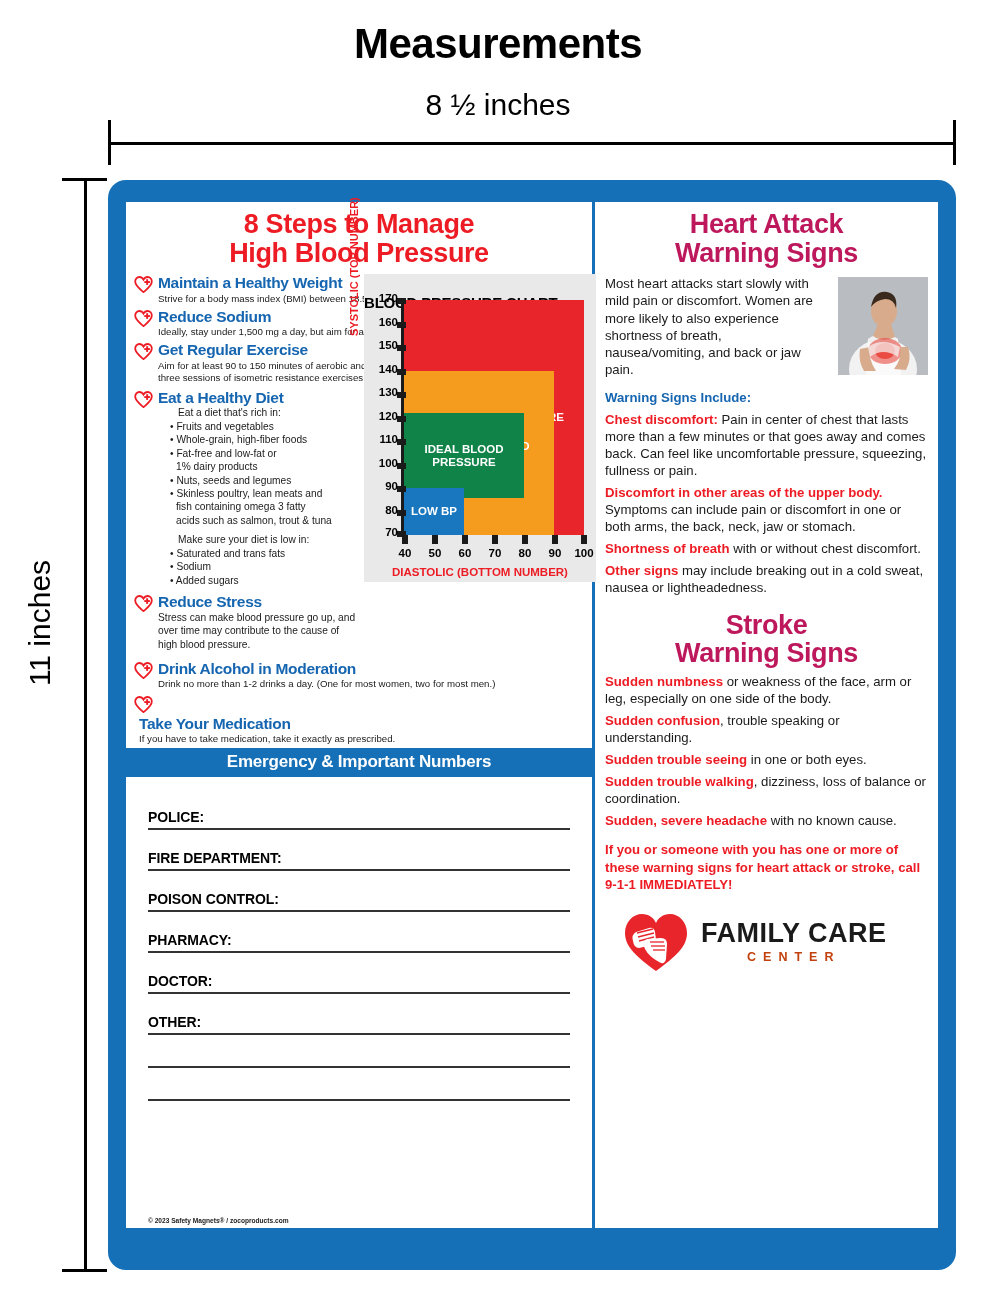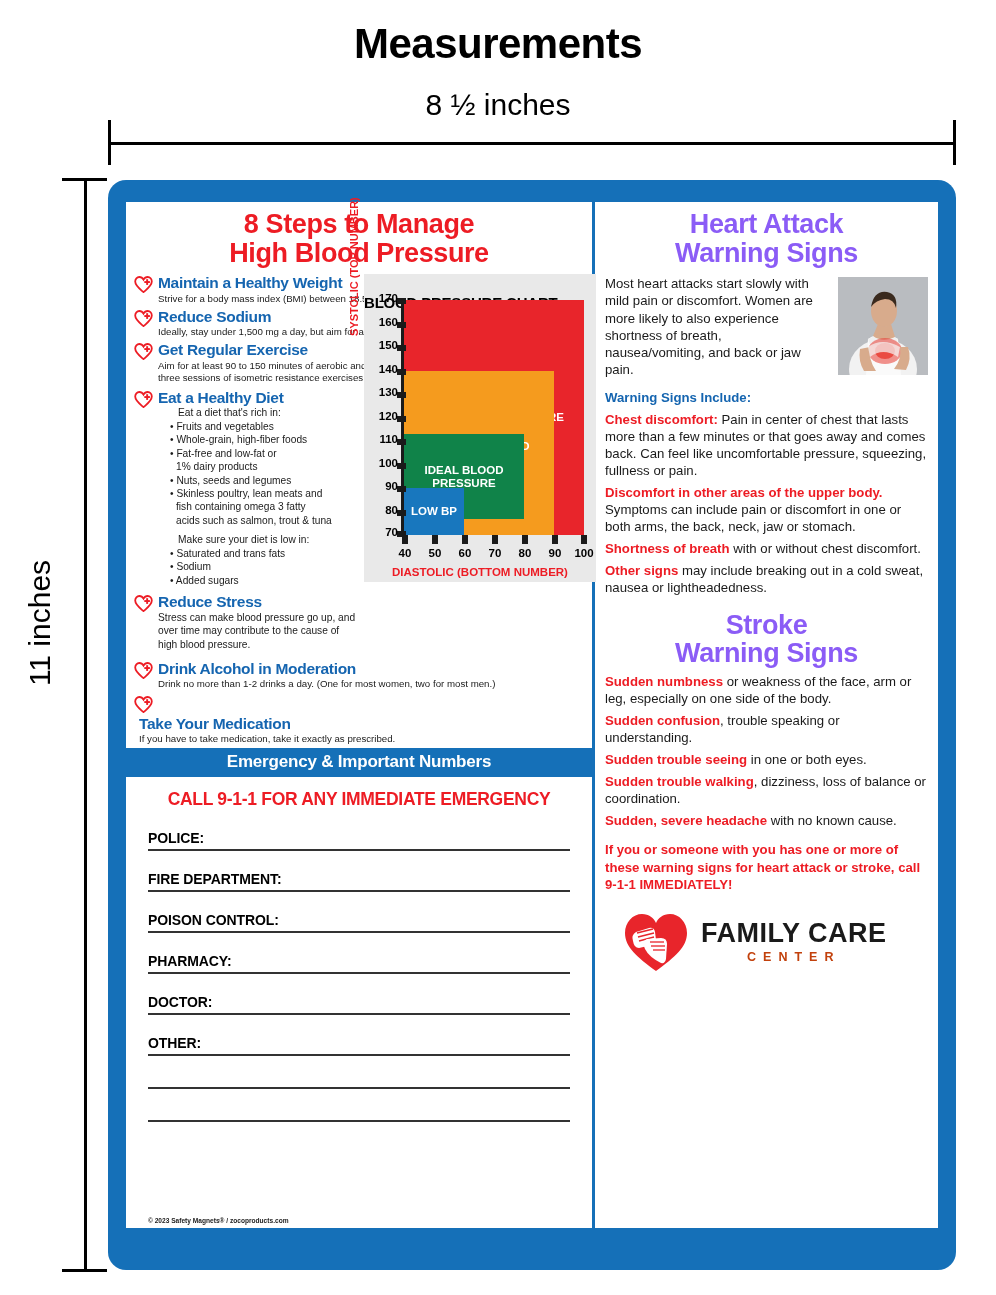--- a/index.html
+++ b/index.html
@@ -74,21 +74,21 @@
   .emg-band{background:#1570B8;color:#fff;text-align:center;font-size:17px;font-weight:bold;
     padding:4px 0 5px 0;letter-spacing:-0.2px;}
   .emg-body{flex:1;padding:12px 22px 0 22px;position:relative;}
   .emg-call{color:#ED1C24;font-size:17.5px;font-weight:bold;text-align:center;letter-spacing:-0.3px;}
   .emg-line{position:relative;margin-top:19px;border-bottom:2px solid #333;padding-bottom:2px;}
   .emg-line span{font-size:14px;font-weight:bold;letter-spacing:-0.1px;}
   .emg-blank{margin-top:30px;border-bottom:2px solid #333;height:1px;}
   .copyright{position:absolute;left:22px;bottom:4px;font-size:6.6px;font-weight:bold;color:#222;}
 
   
-  .r-title{color:#8b5cf6;font-size:27px;font-weight:bold;text-align:center;line-height:1.06;
+  .r-title{color:#be185d;font-size:27px;font-weight:bold;text-align:center;line-height:1.06;
     letter-spacing:-0.4px;}
   .ha-top{display:flex;margin-top:8px;}
   .ha-text{flex:1;font-size:13.2px;line-height:1.30;color:#1a1a1a;padding-right:16px;}
   .ha-photo{width:90px;height:98px;flex:0 0 90px;margin-top:2px;}
   .r-para{font-size:13.2px;line-height:1.285;color:#1a1a1a;margin-top:5px;}
   .r-red{color:#ED1C24;font-weight:bold;}
   .r-blue{color:#1565B0;font-weight:bold;}
   .r-alert{color:#ED1C24;font-weight:bold;font-size:13.2px;line-height:1.30;margin-top:12px;}
 
   
@@ -135,21 +135,21 @@
 
         <div id="ylabel-axis">SYSTOLIC (TOP NUMBER)</div>
 
         <div class="axis-y"></div>
         <div class="axis-x"></div>
 
         <div id="bpplot">
 
           <div class="zone z-high" style="left:0px;top:0px;width:180px;height:235px;">HIGH BLOOD PRESSURE</div>
           <div class="zone z-pre" style="left:0px;top:70.5px;width:150px;height:164.5px;">PRE-HIGH BLOOD PRESSURE</div>
-          <div class="zone z-ideal" style="left:0px;top:134px;width:120px;height:85px;">IDEAL BLOOD PRESSURE</div>
+          <div class="zone z-ideal" style="left:0px;top:113px;width:120px;height:85px;">IDEAL BLOOD PRESSURE</div>
           <div class="zone z-low" style="left:0px;top:188px;width:60px;height:47px;">LOW BP</div>
 
           <div class="ytick" style="top:-2px;"></div>
           <div class="ylab" style="top:-8px;">170</div>
           <div class="ytick" style="top:21.5px;"></div>
           <div class="ylab" style="top:15.5px;">160</div>
           <div class="ytick" style="top:45px;"></div>
           <div class="ylab" style="top:39px;">150</div>
           <div class="ytick" style="top:68.5px;"></div>
           <div class="ylab" style="top:62.5px;">140</div>
@@ -303,21 +303,20 @@
         <div class="step-txt">
           <div class="step-h">Take Your Medication</div>
           <div class="step-p">If you have to take medication, take it exactly as prescribed.</div>
         </div>
       </div>
 
     </div>
 
     <div class="emg-band">Emergency &amp; Important Numbers</div>
     <div class="emg-body">
-      <div class="emg-call">CALL 9-1-1 FOR ANY IMMEDIATE EMERGENCY</div>
 
       <div class="emg-line">
         <span>POLICE:</span>
       </div>
       <div class="emg-line">
         <span>FIRE DEPARTMENT:</span>
       </div>
       <div class="emg-line">
         <span>POISON CONTROL:</span>
       </div>

